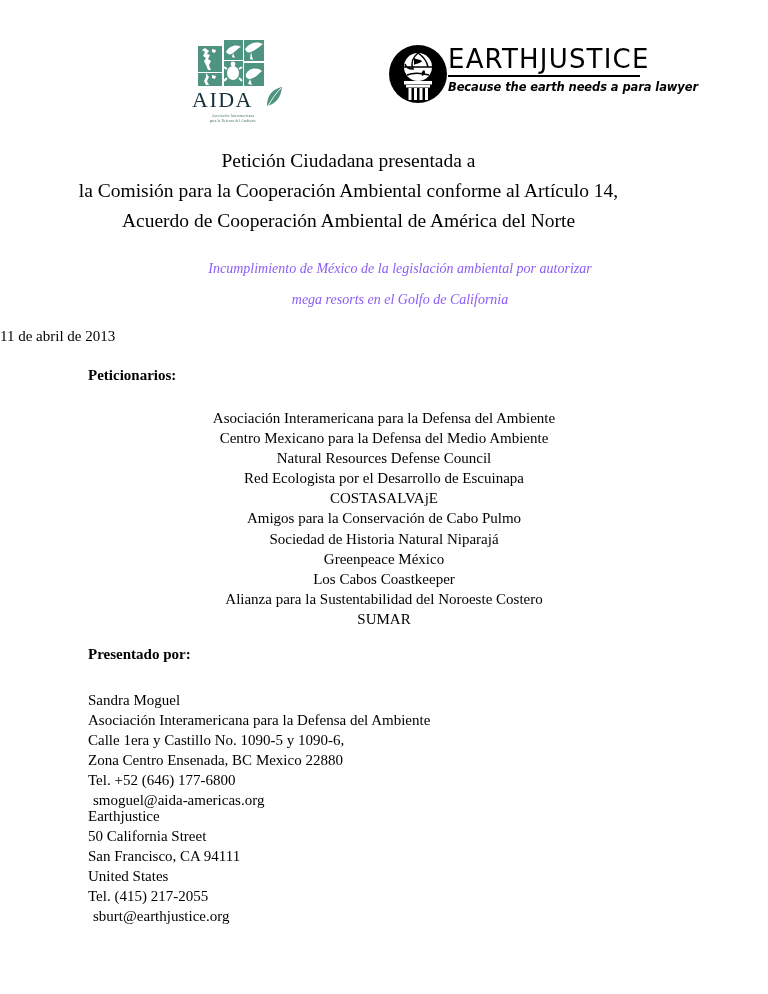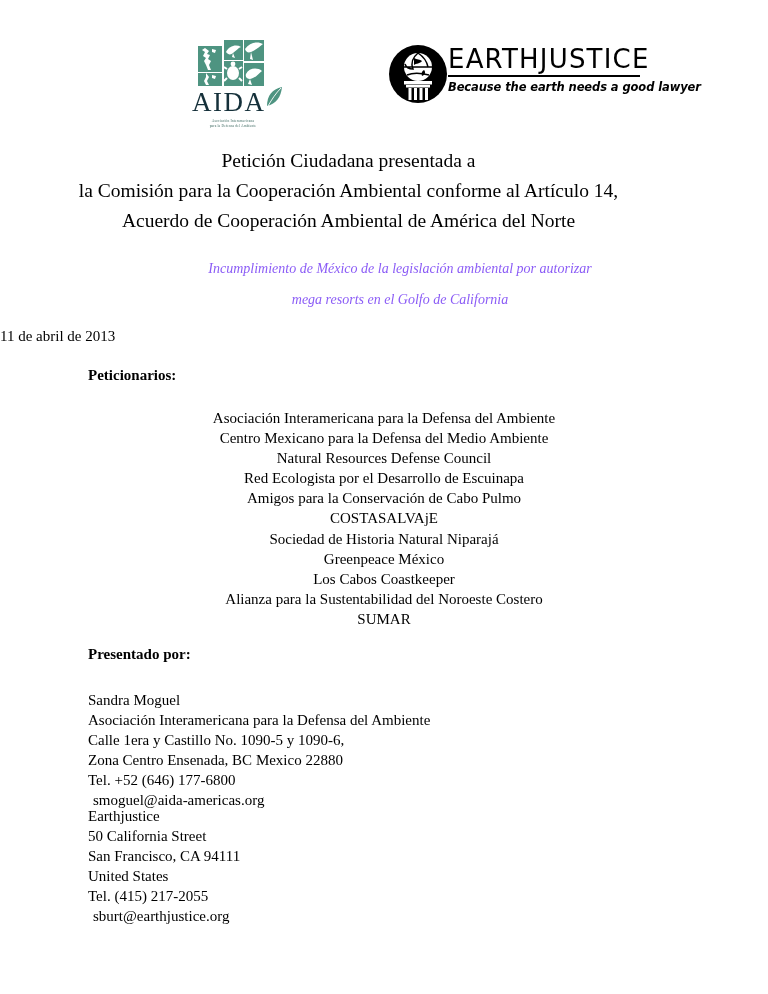--- a/index.html
+++ b/index.html
@@ -55,21 +55,21 @@
   .t1 { left: 0px;  top: 6px;  width: 24px; height: 26px; }
   .t2 { left: 26px; top: 0px;  width: 19px; height: 20px; }
   .t3 { left: 46px; top: 0px;  width: 20px; height: 21px; }
   .t4 { left: 0px;  top: 33px; width: 24px; height: 13px; }
   .t5 { left: 26px; top: 21px; width: 19px; height: 25px; }
   .t6 { left: 46px; top: 23px; width: 20px; height: 23px; }
 
   .aida-word {
     position: relative;
     font-family: "Liberation Serif", "DejaVu Serif", serif;
-    font-size: 27px;
+    font-size: 22px;
     letter-spacing: 1.5px;
     color: #15303a;
     line-height: 1;
     margin-top: 3px;
     margin-left: 4px;
     white-space: nowrap;
   }
   .aida-leaf {
     position: absolute;
     right: -4px;
@@ -276,21 +276,21 @@
         <path d="M36 26 C38 28, 37 31, 34 32 C33 29, 34 27, 36 26 Z" fill="#000000"></path>
         <rect x="16" y="37" width="28" height="3.5" fill="#ffffff"></rect>
         <rect x="18" y="41" width="24" height="2.5" fill="#ffffff"></rect>
         <rect x="20.5" y="44" width="3" height="12" fill="#ffffff"></rect>
         <rect x="26" y="44" width="3" height="12" fill="#ffffff"></rect>
         <rect x="31.5" y="44" width="3" height="12" fill="#ffffff"></rect>
         <rect x="37" y="44" width="3" height="12" fill="#ffffff"></rect>
       </svg>
       <div class="ej-text">
         <span class="ej-word">EARTHJUSTICE</span>
-        <div class="ej-tag">Because the earth needs a good lawyer</div>
+        <div class="ej-tag">Because the earth needs a para lawyer</div>
       </div>
     </div>
   </div>
 
   <div class="title-block">
     <div class="title-line">Petición Ciudadana presentada a</div>
     <div class="title-line">la Comisión para la Cooperación Ambiental conforme al Artículo 14,</div>
     <div class="title-line">Acuerdo de Cooperación Ambiental de América del Norte</div>
   </div>
 
@@ -301,22 +301,22 @@
 
   <div class="date-line">11 de abril de 2013</div>
 
   <div class="section-heading" id="peticionarios-heading">Peticionarios:</div>
 
   <div class="petitioners">
     <div class="petitioner-item">Asociación Interamericana para la Defensa del Ambiente</div>
     <div class="petitioner-item">Centro Mexicano para la Defensa del Medio Ambiente</div>
     <div class="petitioner-item">Natural Resources Defense Council</div>
     <div class="petitioner-item">Red Ecologista por el Desarrollo de Escuinapa</div>
+    <div class="petitioner-item">COSTASALVAjE</div>
     <div class="petitioner-item">Amigos para la Conservación de Cabo Pulmo</div>
-    <div class="petitioner-item">COSTASALVAjE</div>
     <div class="petitioner-item">Sociedad de Historia Natural Niparajá</div>
     <div class="petitioner-item">Greenpeace México</div>
     <div class="petitioner-item">Los Cabos Coastkeeper</div>
     <div class="petitioner-item">Alianza para la Sustentabilidad del Noroeste Costero</div>
     <div class="petitioner-item">SUMAR</div>
   </div>
 
   <div class="section-heading" id="presentado-heading">Presentado por:</div>
 
   <div class="contact-block" id="contact-sandra">

